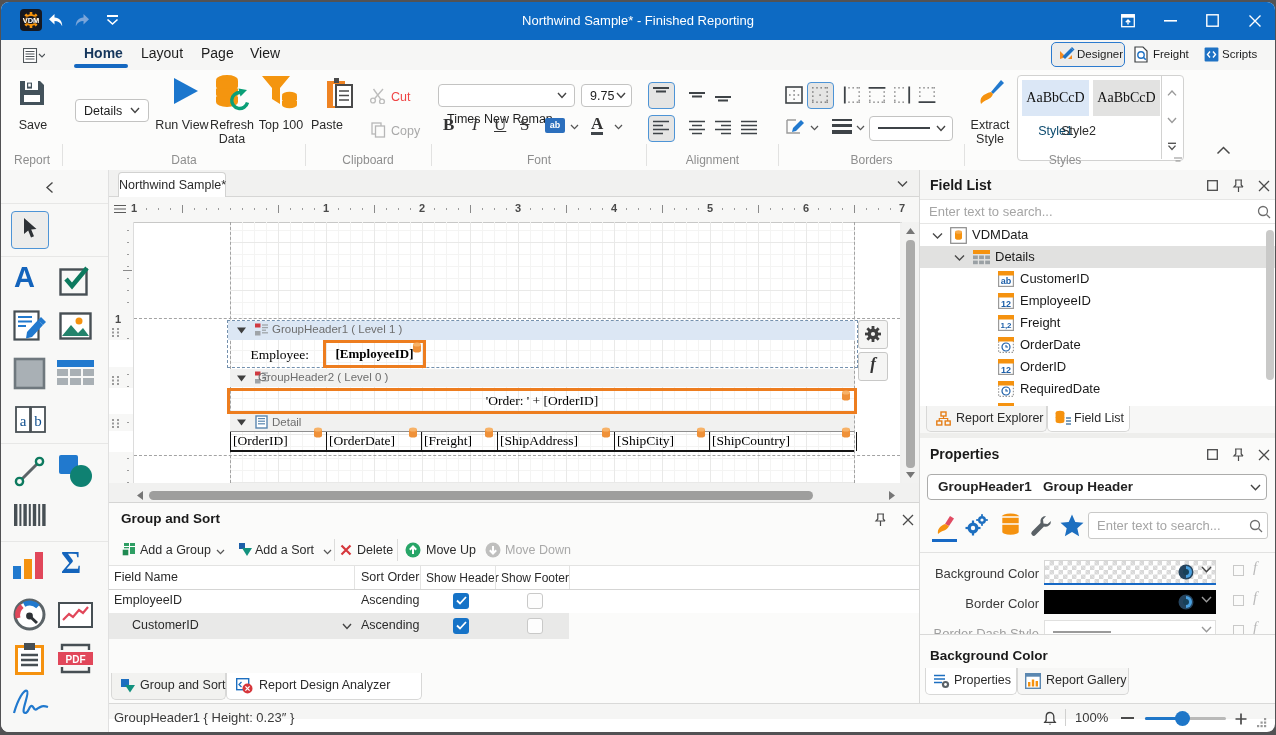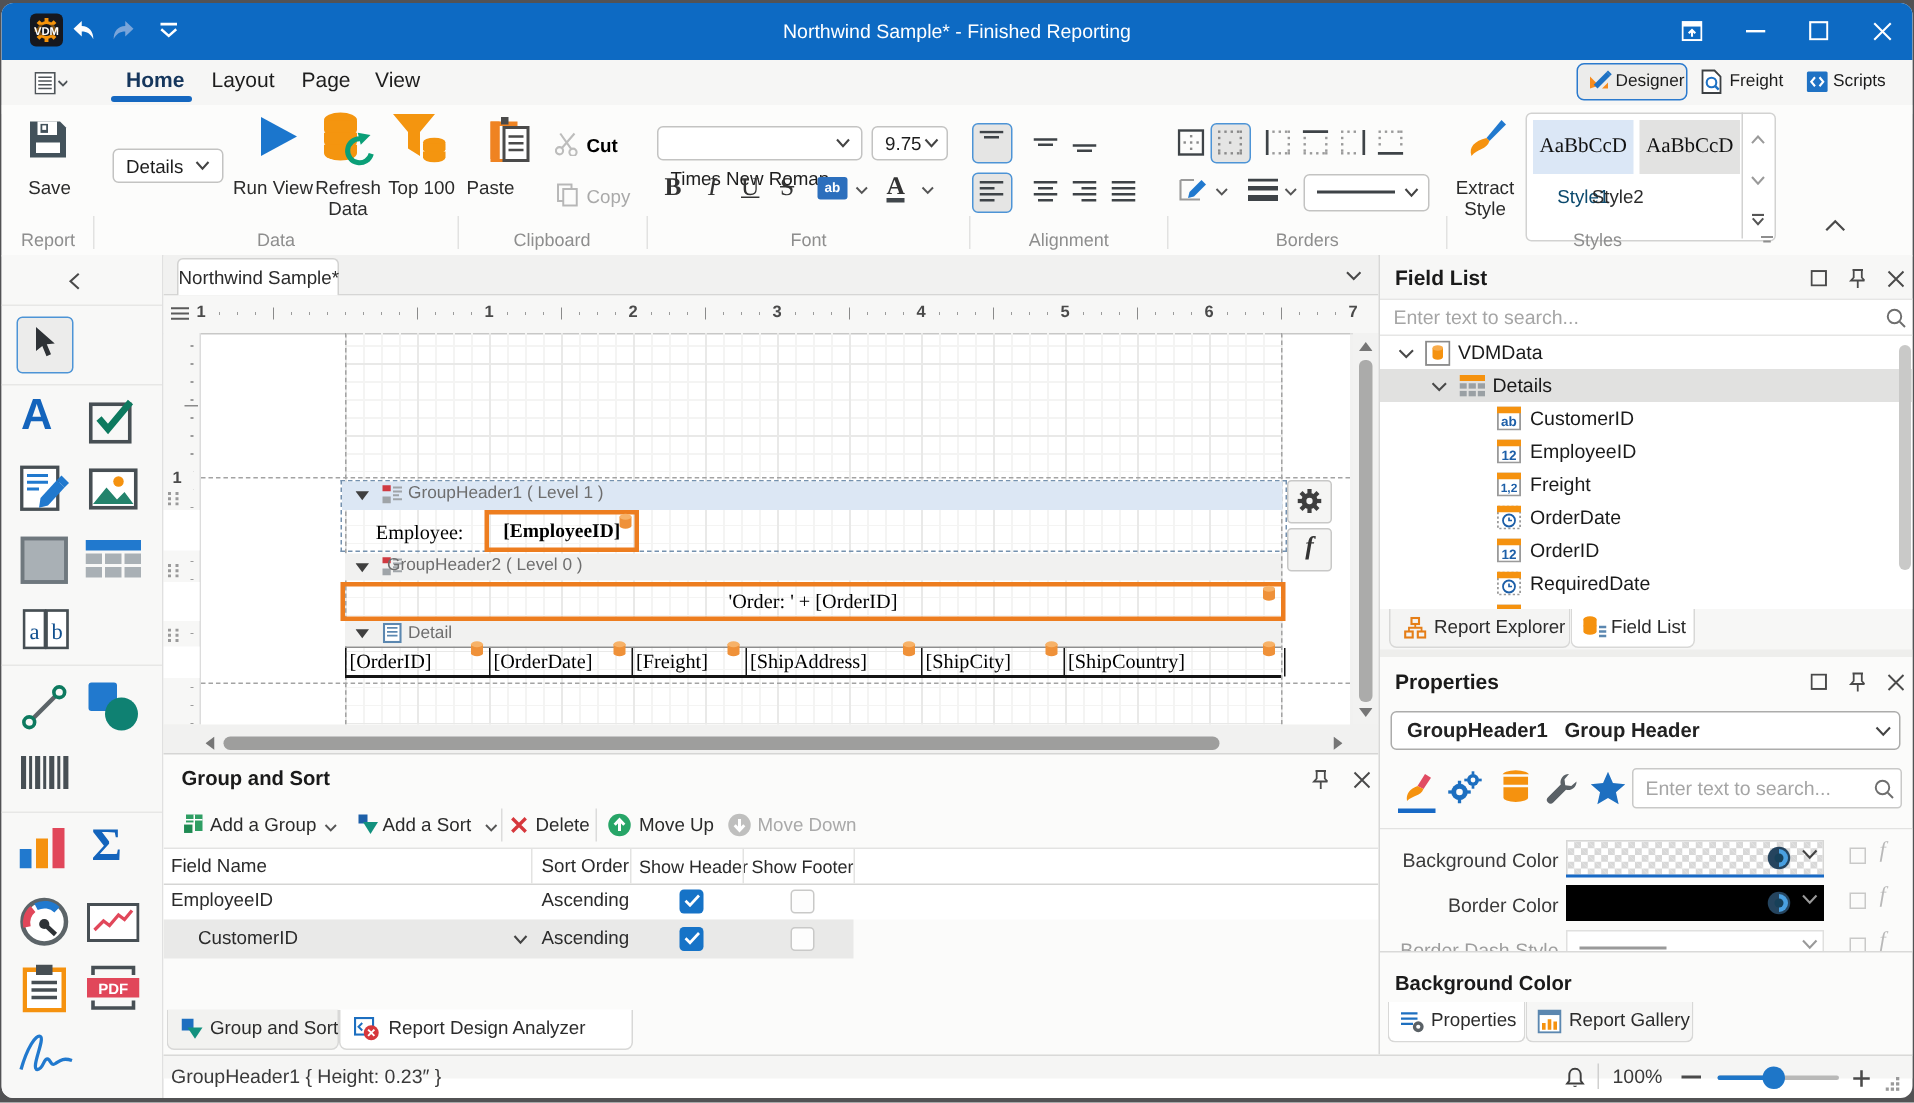--- a/index.html
+++ b/index.html
@@ -162,21 +162,21 @@
         </g>
       </svg>
   <div class="ab tt" style="left:310px;top:48px;width:58px;text-align:left;">Paste</div>
   <svg class="ab" style="left:369px;top:18px;" width="17" height="16" viewBox="0 0 17 16" opacity="0.55">
         <g fill="none" stroke="#8a8a8a" stroke-width="1.4">
           <circle cx="3" cy="12.5" r="2.4"></circle>
           <circle cx="12" cy="13.5" r="2.4"></circle>
           <path d="M4.5 10.8 L13 1 M11 11.6 L3.5 1"></path>
         </g>
       </svg>
-  <div class="ab tt" style="left:390px;top:20px;color:#000000;font-weight:bold;">Cut</div>
+  <div class="ab tt" style="left:390px;top:20px;color:#ef4444;">Cut</div>
   <svg class="ab" style="left:370px;top:52px;" width="15" height="16" viewBox="0 0 15 16" opacity="0.6">
         <rect x="1" y="1" width="9" height="11" fill="#fcfcfb" stroke="#8a8a8a" stroke-width="1.3"></rect>
         <rect x="4.5" y="4" width="9" height="11" fill="#fcfcfb" stroke="#8a8a8a" stroke-width="1.3"></rect>
       </svg>
   <div class="ab tt" style="left:390px;top:54px;color:#a9a9a9;">Copy</div>
   <div class="ab lbl" style="left:305px;top:83px;width:124px;">Clipboard</div>
   <div class="vsep" style="left:430px;"></div>
 
   <div class="ab" style="left:437px;top:14px;width:135px;height:21px;background:#fff;border:1px solid #c3c3c2;border-radius:4px;">
      <div class="ab" style="left:8px;top:4px;font-size:12.5px;color:#1d1d1d;margin-top:23px;">Times New Roman</div>

